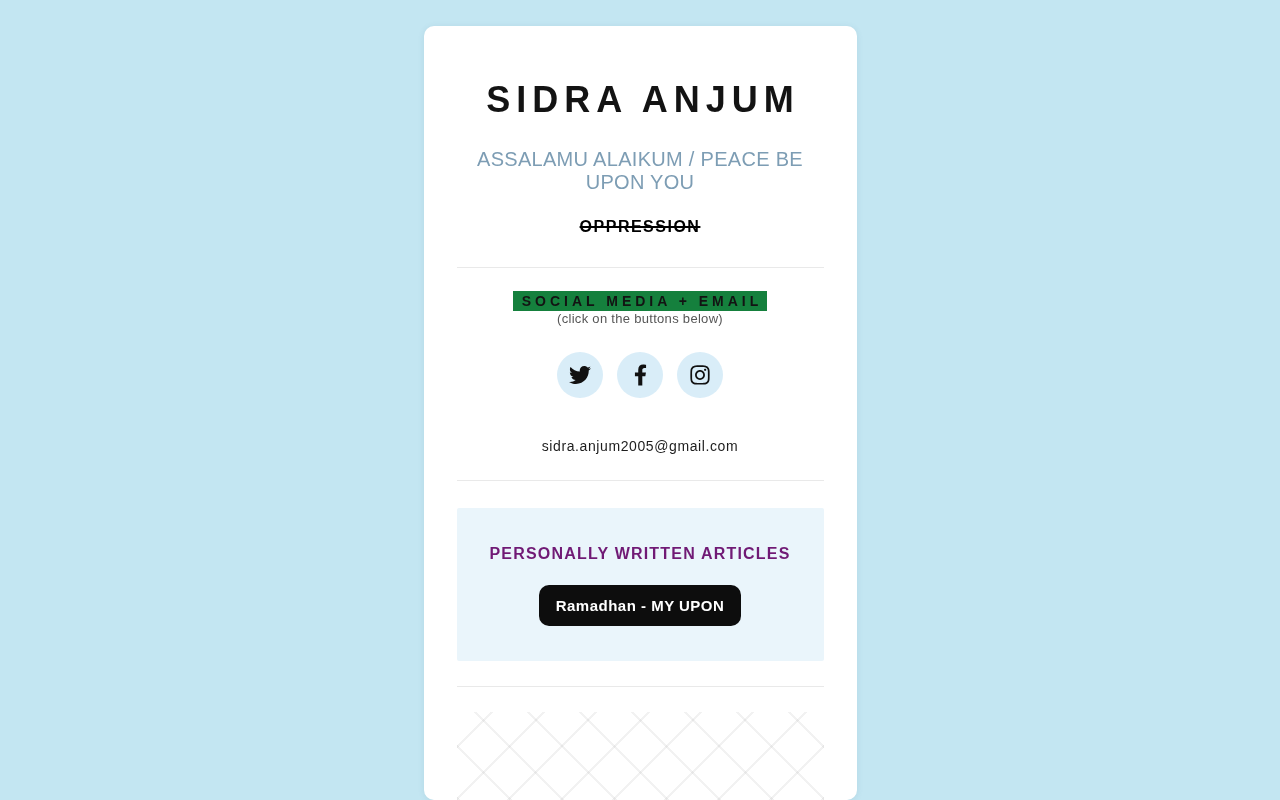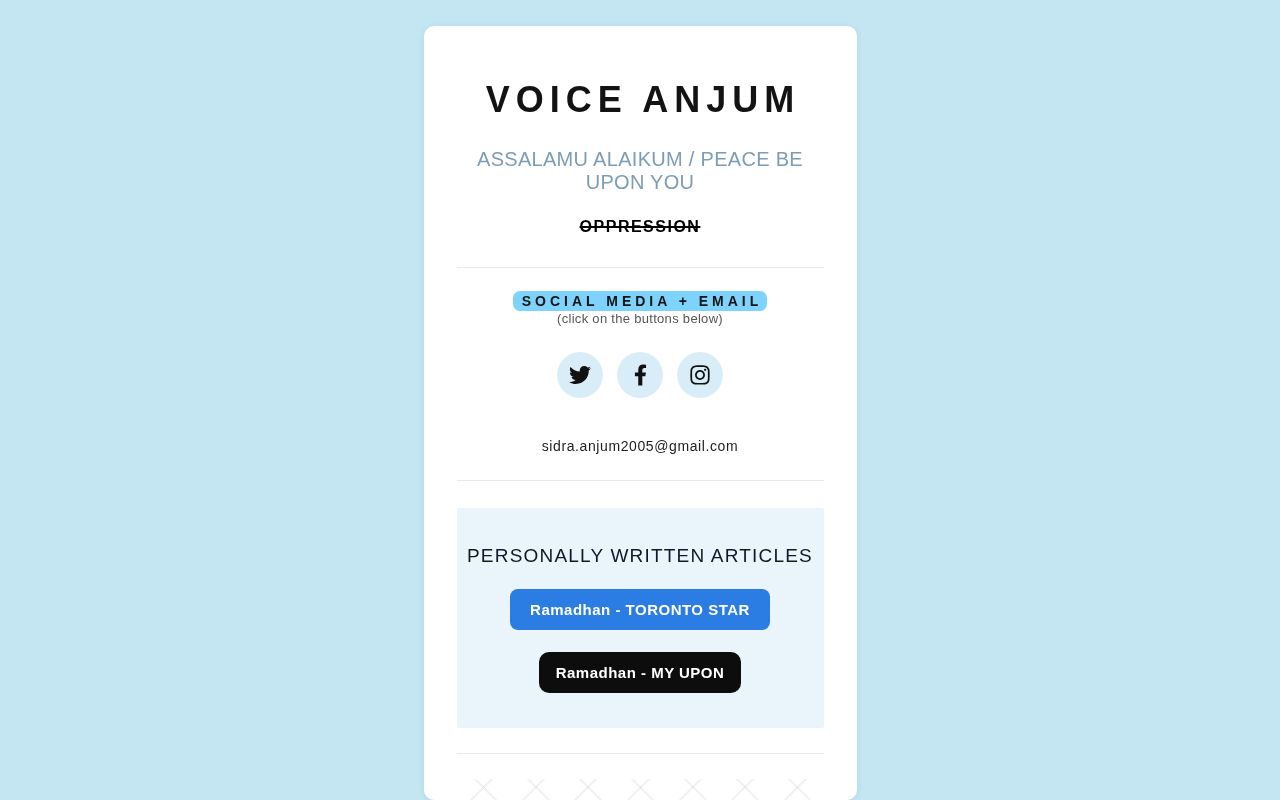--- a/index.html
+++ b/index.html
@@ -46,24 +46,23 @@
   .divider {
     border: none;
     border-top: 1px solid #e9e9e9;
   }
   .divider-1 { margin-top: 31px; }
   .divider-2 { margin-top: 26px; }
   .divider-3 { margin-top: 25px; }
   .social-heading-wrap { margin-top: 23px; }
   .highlight {
     display: inline-block;
-    background: #7dd3fc;
+    background: #15803d;
     color: #131313;
     font-weight: 700;
-    border-radius: 7px;
   }
   .social-heading {
     font-size: 14px;
     letter-spacing: 4px;
     padding: 2px 5px 2px 9px;
   }
   .hint {
     font-size: 13px;
     color: #565656;
     letter-spacing: 0.3px;
@@ -90,24 +89,24 @@
     letter-spacing: 0.6px;
     color: #1d1d1d;
   }
   .articles-box {
     margin-top: 27px;
     background: #eaf5fb;
     border-radius: 2px;
     padding: 37px 10px 35px;
   }
   .articles-heading {
-    font-size: 19px;
-    font-weight: 400;
+    font-size: 16px;
+    font-weight: 700;
     letter-spacing: 1.2px;
-    color: #0f172a;
+    color: #701a75;
   }
   .btn {
     display: inline-block;
     margin-top: 22px;
     font-size: 15px;
     font-weight: 700;
     letter-spacing: 0.5px;
     color: #ffffff;
     padding: 12px 17px;
     cursor: pointer;
@@ -129,21 +128,21 @@
     background-image:
       repeating-linear-gradient(45deg, rgba(110,110,110,0.09) 0px, rgba(110,110,110,0.09) 2px, transparent 2px, transparent 37px),
       repeating-linear-gradient(-45deg, rgba(110,110,110,0.09) 0px, rgba(110,110,110,0.09) 2px, transparent 2px, transparent 37px);
   }
 </style>
 </head>
 <body>
 
 <div class="card">
 
-  <h1 class="page-title">VOICE ANJUM</h1>
+  <h1 class="page-title">SIDRA ANJUM</h1>
 
   <div class="subtitle">ASSALAMU ALAIKUM / PEACE BE UPON YOU</div>
 
   <div class="strike-text">OPPRESSION</div>
 
   <hr class="divider divider-1">
 
   <div class="social-heading-wrap">
     <span class="highlight social-heading">SOCIAL MEDIA + EMAIL</span>
   </div>
@@ -174,23 +173,20 @@
     </div>
   </div>
 
   <div class="email-text">sidra.anjum2005@gmail.com</div>
 
   <hr class="divider divider-2">
 
   <div class="articles-box">
     <div class="articles-heading">PERSONALLY WRITTEN ARTICLES</div>
     <div>
-      <a class="btn btn-blue">Ramadhan - TORONTO STAR</a>
-    </div>
-    <div>
       <a class="btn btn-black">Ramadhan - MY UPON</a>
     </div>
   </div>
 
   <hr class="divider divider-3">
 
   <div class="featured-box">
     
   </div>
 

